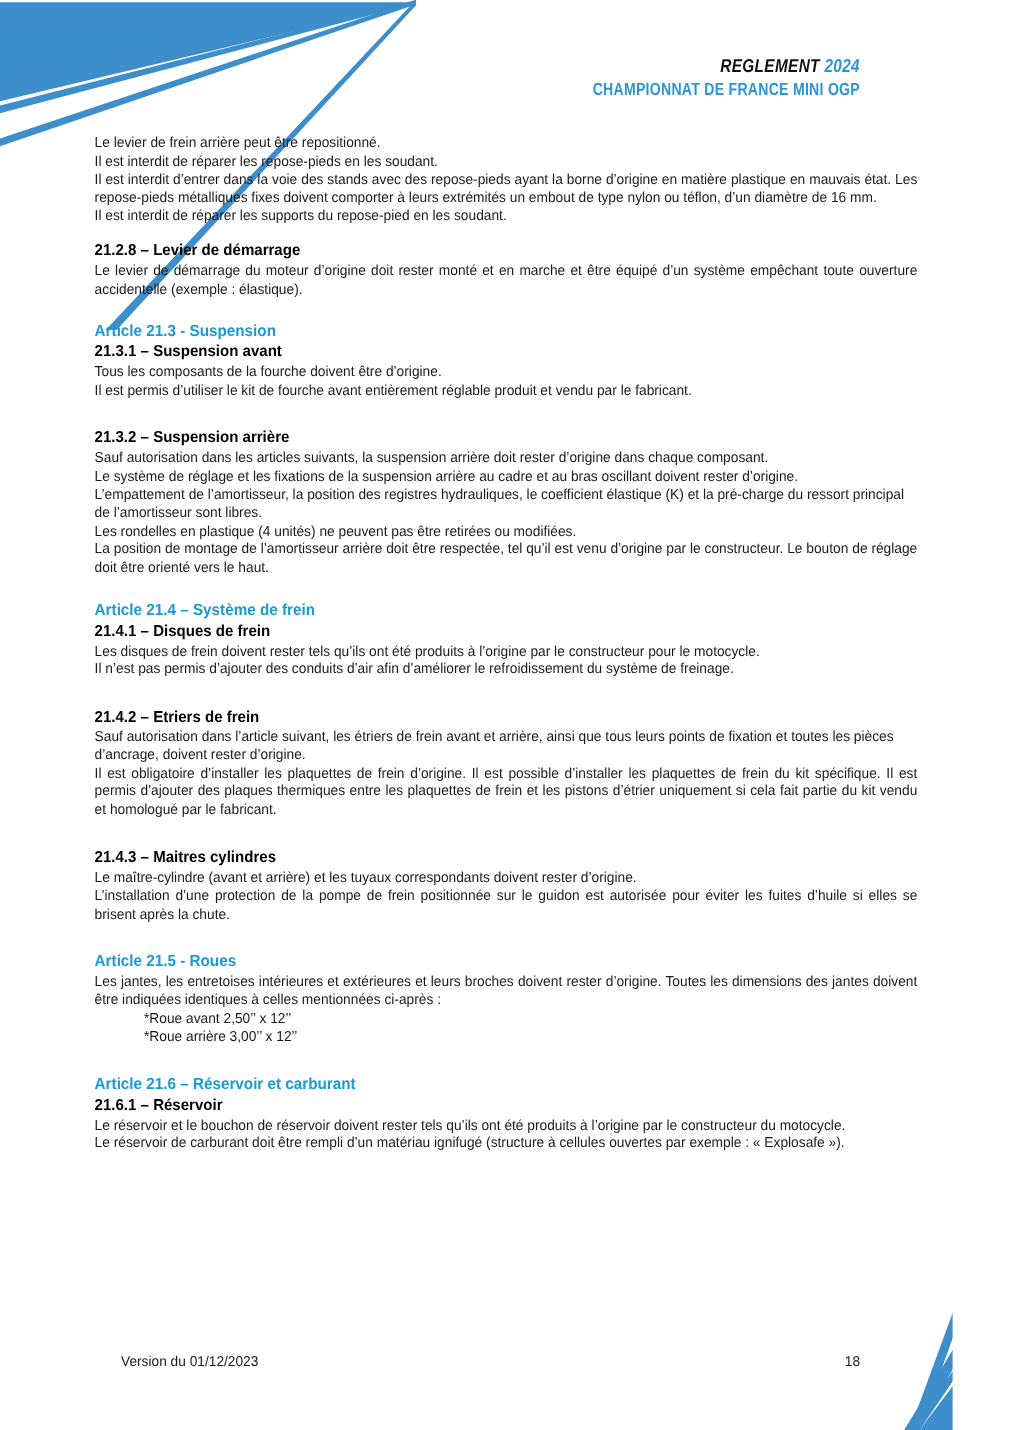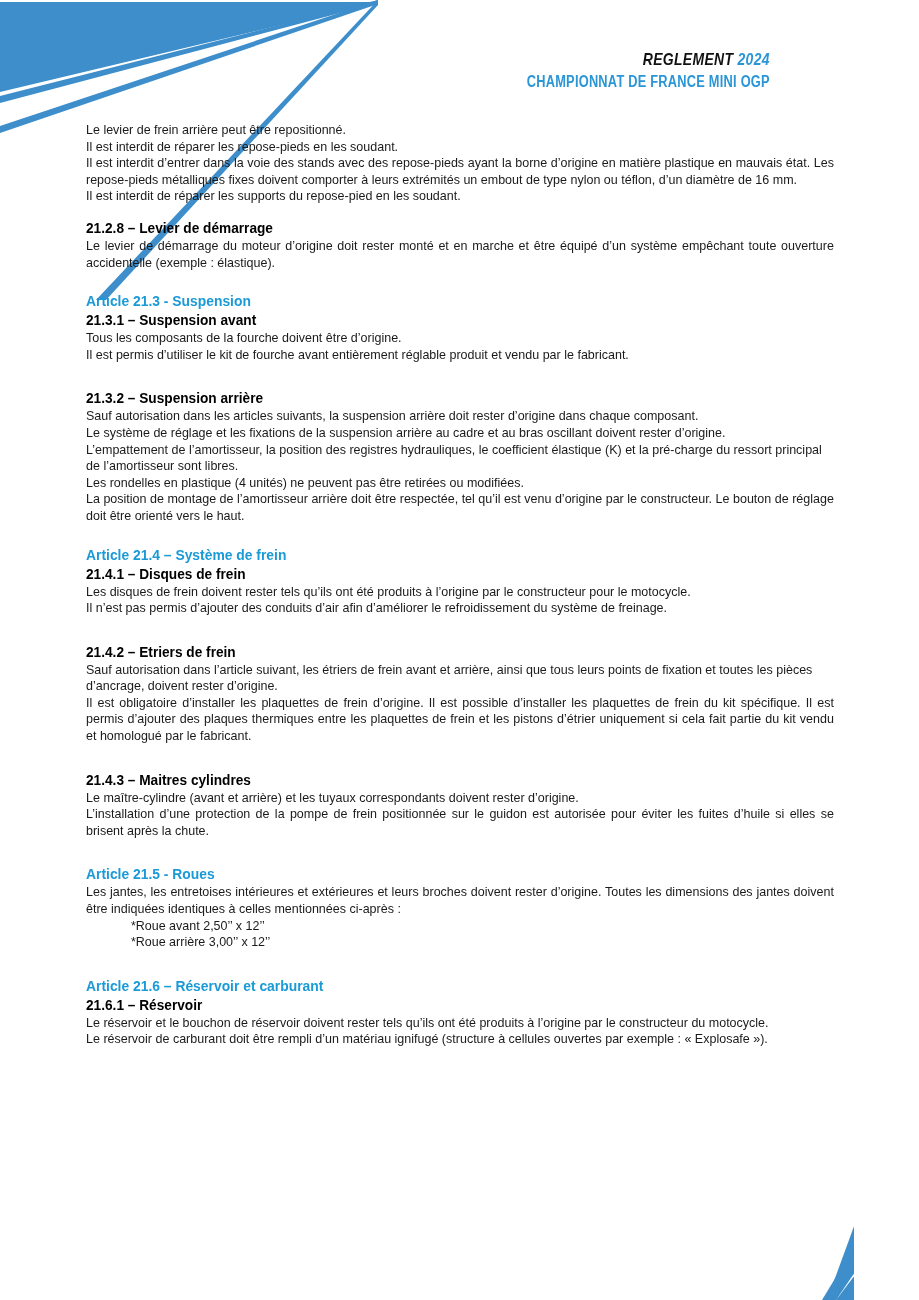--- a/index.html
+++ b/index.html
@@ -11,20 +11,21 @@
   body {
     font-family: "Liberation Sans", sans-serif;
     color: #000000;
   }
   .page {
     position: relative;
     width: 854px;
     height: 1300px;
     background: #ffffff;
     overflow: hidden;
+    padding-left: 12px;
   }
 
   
   .deco {
     position: absolute;
     left: 0;
     top: 0;
     width: 919px;
     height: 1300px;
     pointer-events: none;
@@ -200,14 +201,18 @@
     <p class="para nojust indent">*Roue arrière 3,00’’ x 12’’</p>
 
     <div class="gap-xl"></div>
     <h2 class="art">Article 21.6 – Réservoir et carburant</h2>
     <h3 class="sub">21.6.1 – Réservoir</h3>
     <p class="para nojust">Le réservoir et le bouchon de réservoir doivent rester tels qu’ils ont été produits à l’origine par le constructeur du motocycle.</p>
     <p class="para nojust">Le réservoir de carburant doit être rempli d’un matériau ignifugé (structure à cellules ouvertes par exemple : « Explosafe »).</p>
 
   </div>
 
+  <div class="doc-footer">
+    <span>Version du 01/12/2023</span>
+    <span>18</span>
+  </div>
 
 </div>
 
 </body></html>

